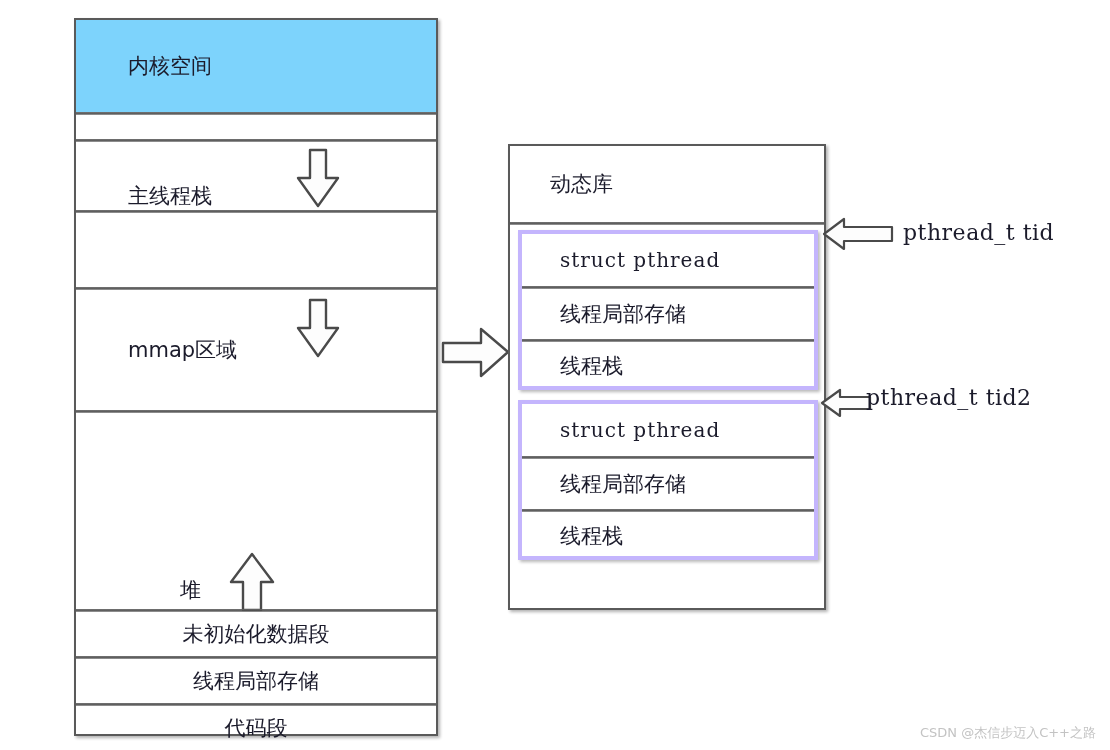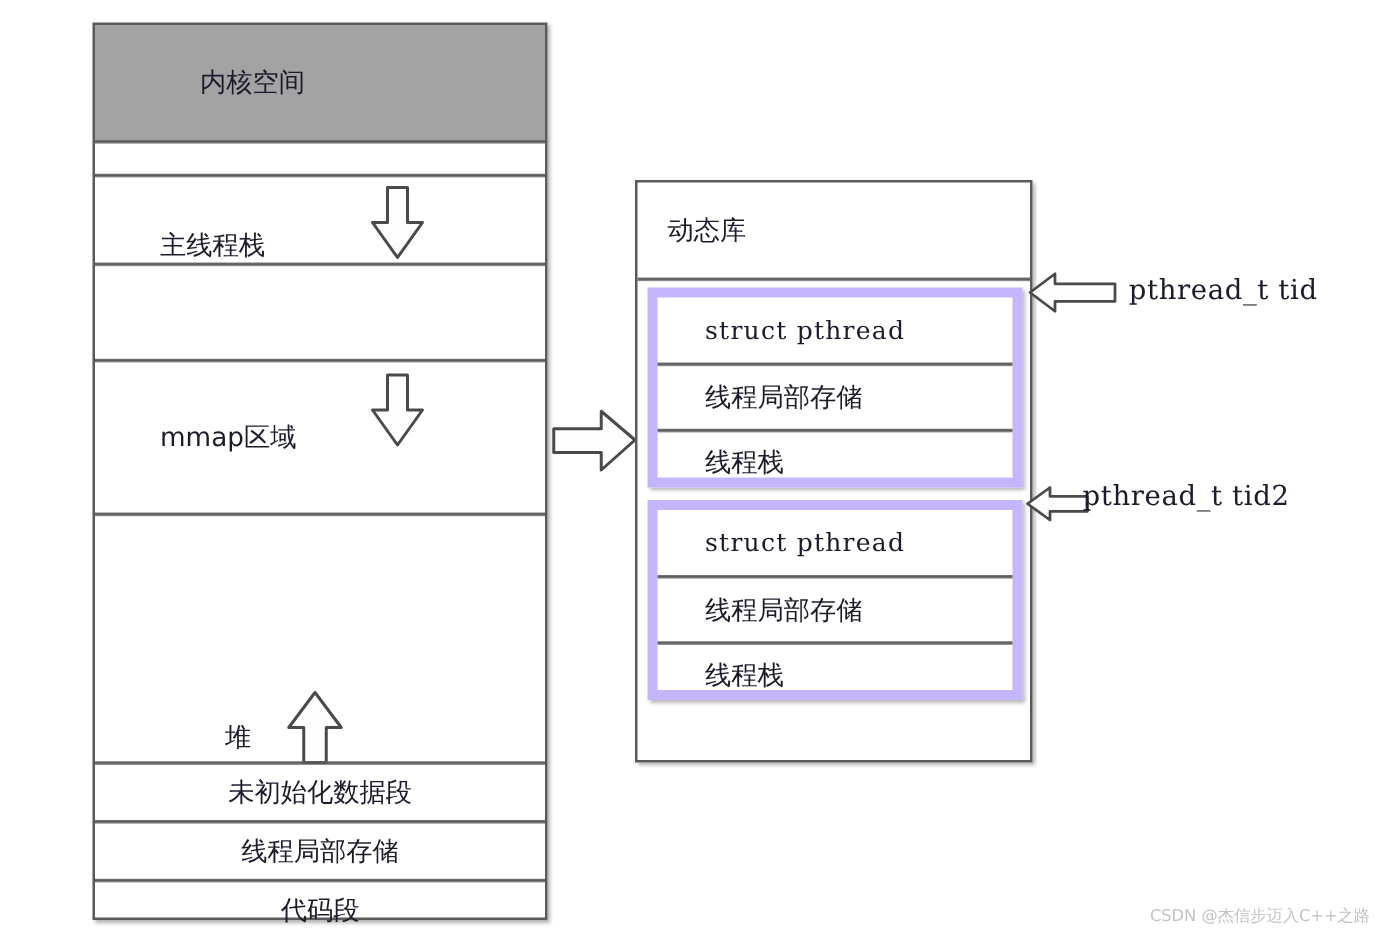--- a/index.html
+++ b/index.html
@@ -54,52 +54,51 @@
   #left-panel {
     left: 74px;
     top: 18px;
     width: 364px;
     height: 718px;
   }
   #kernel-space {
     position: absolute;
     left: 0; right: 0; top: 0;
     height: 92px;
-    background: #a3a3a3;
-    display: flex;
-    align-items: center;
-    padding-left: 32px;
+    background: #7dd3fc;
+    display: flex;
+    align-items: center;
   }
   #kernel-space .seg-label { padding-left: 52px; }
 
   .left-text { padding-left: 52px; }
   .left-text-center { justify-content: center; border-radius: 10px; }
 
   
   #right-panel {
     left: 508px;
     top: 144px;
     width: 318px;
     height: 466px;
   }
   #dylib-title {
     position: absolute;
     left: 0; right: 0; top: 0;
     height: 76px;
     display: flex;
     align-items: center;
   }
-  #dylib-title .seg-label { padding-left: 24px; }
+  #dylib-title .seg-label { padding-left: 40px; }
 
   .thread-block {
     position: absolute;
     box-sizing: border-box;
     left: 8px;
     width: 300px;
-    border: 8px solid #c4b5fd;
+    border: 4px solid #c4b5fd;
     background: #ffffff;
     box-shadow: 2px 2px 3px rgba(0,0,0,0.28);
   }
   .thread-row {
     position: absolute;
     left: 0; right: 0;
     display: flex;
     align-items: center;
     box-sizing: border-box;
   }

